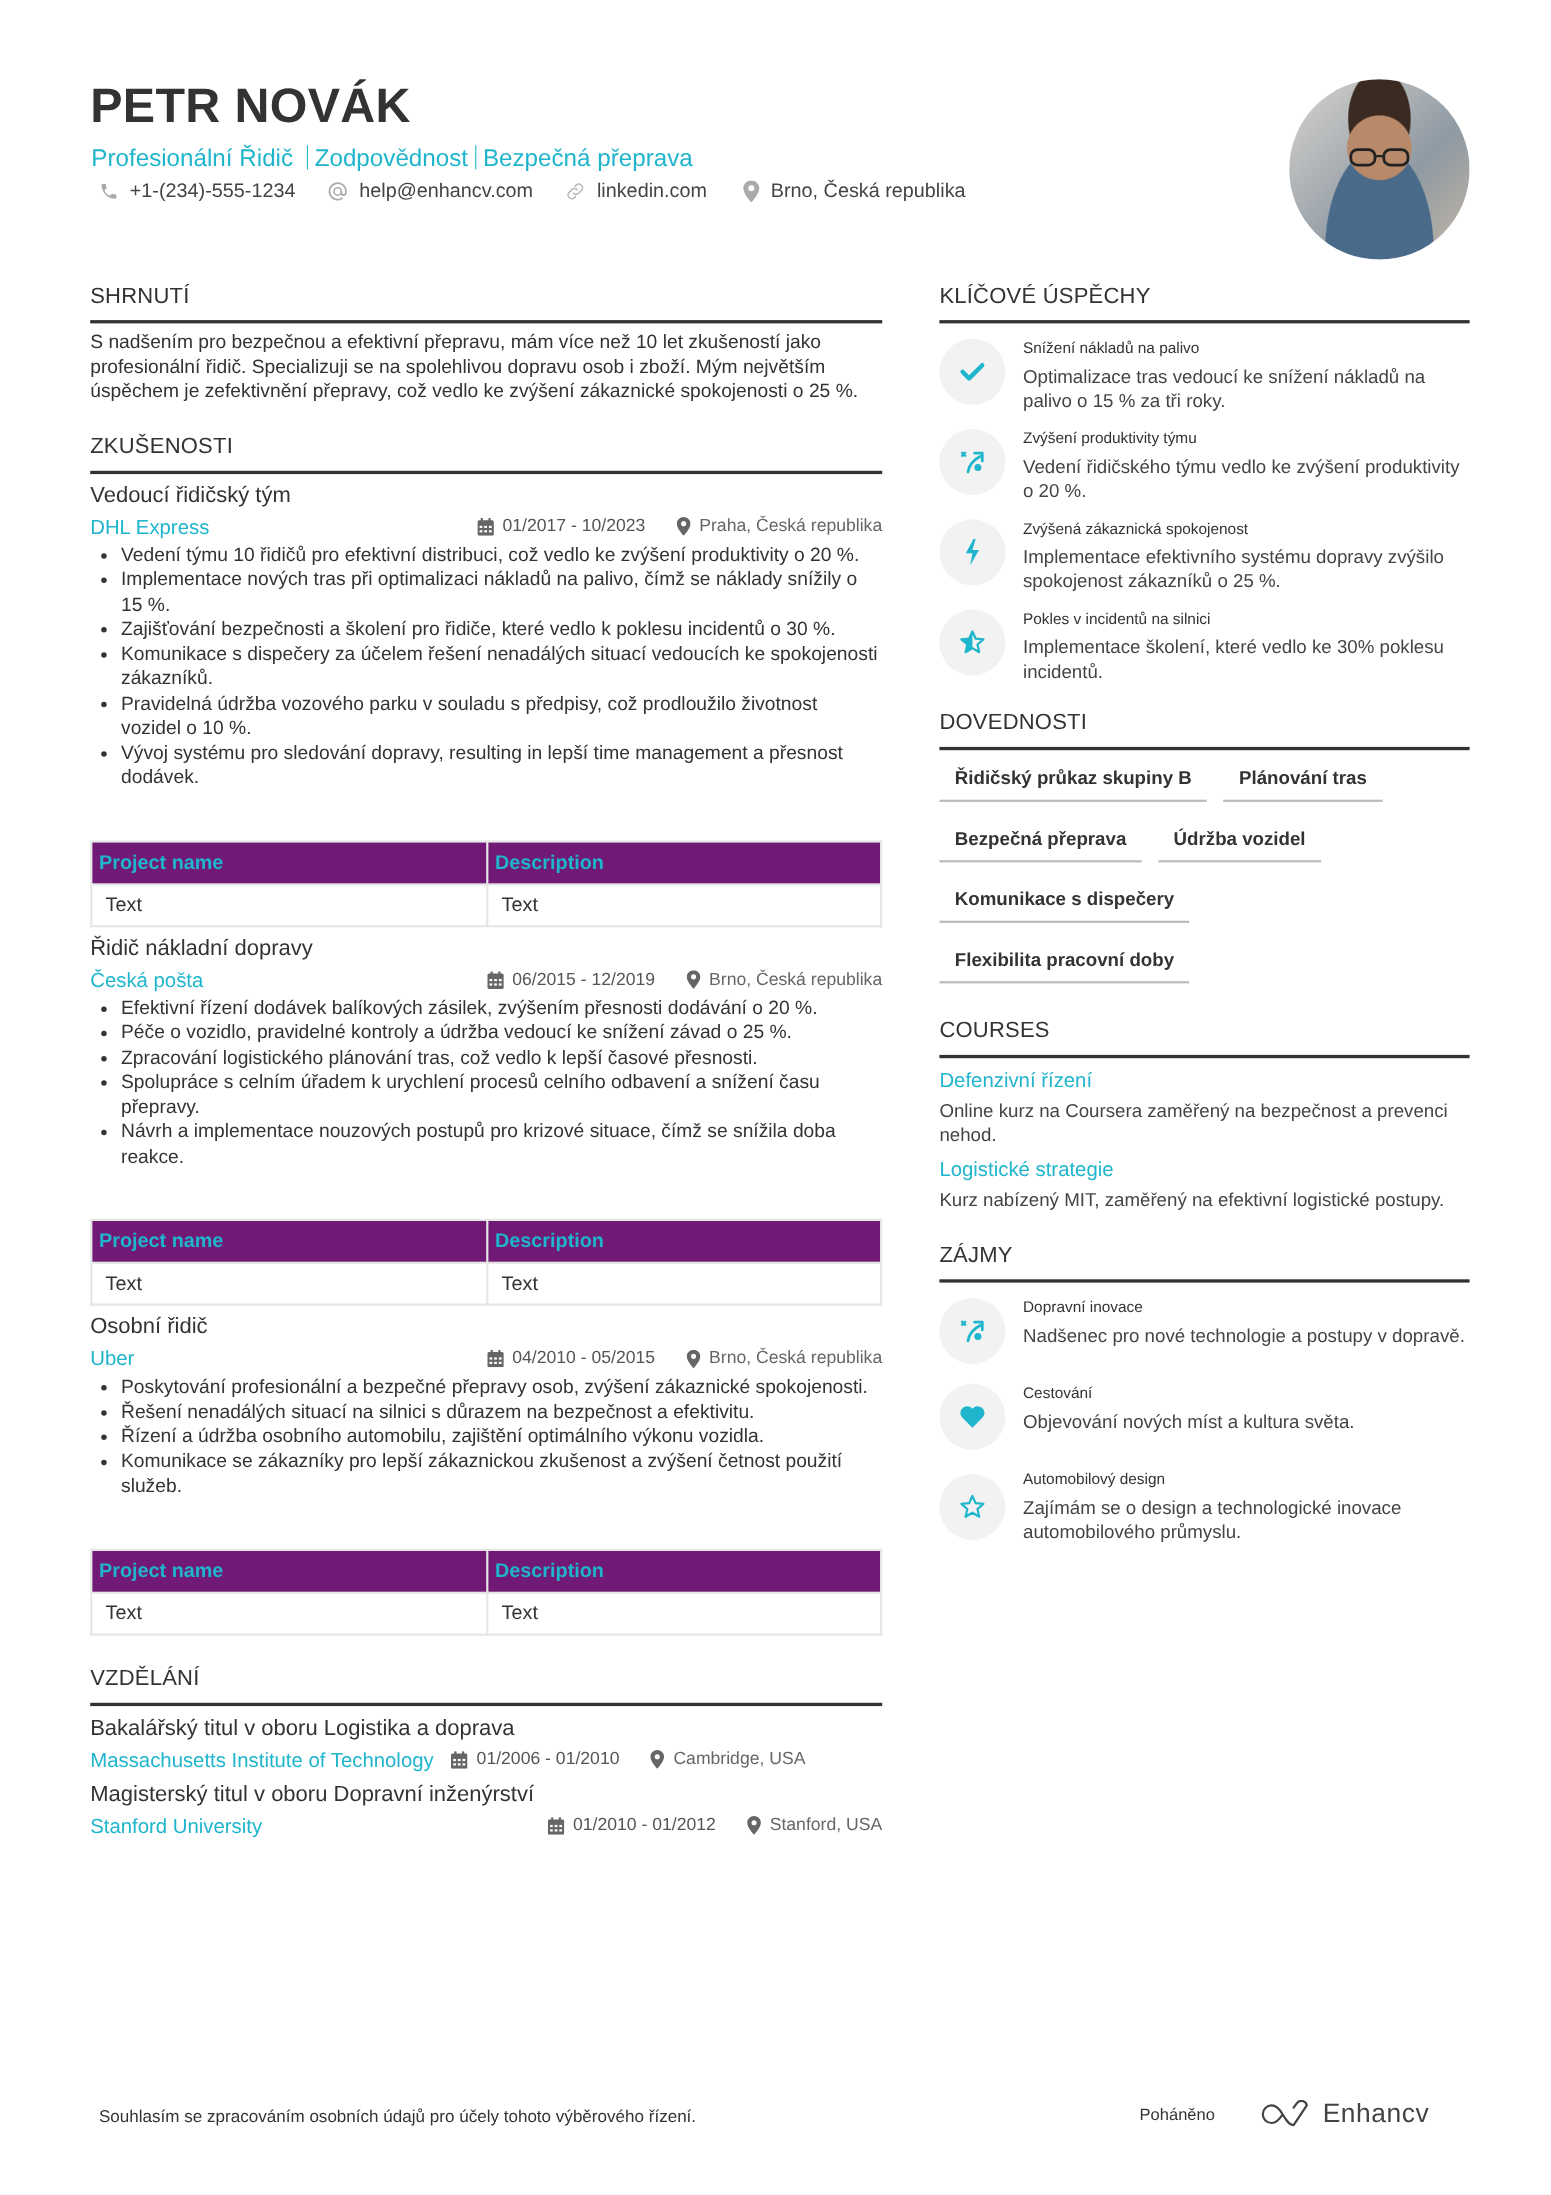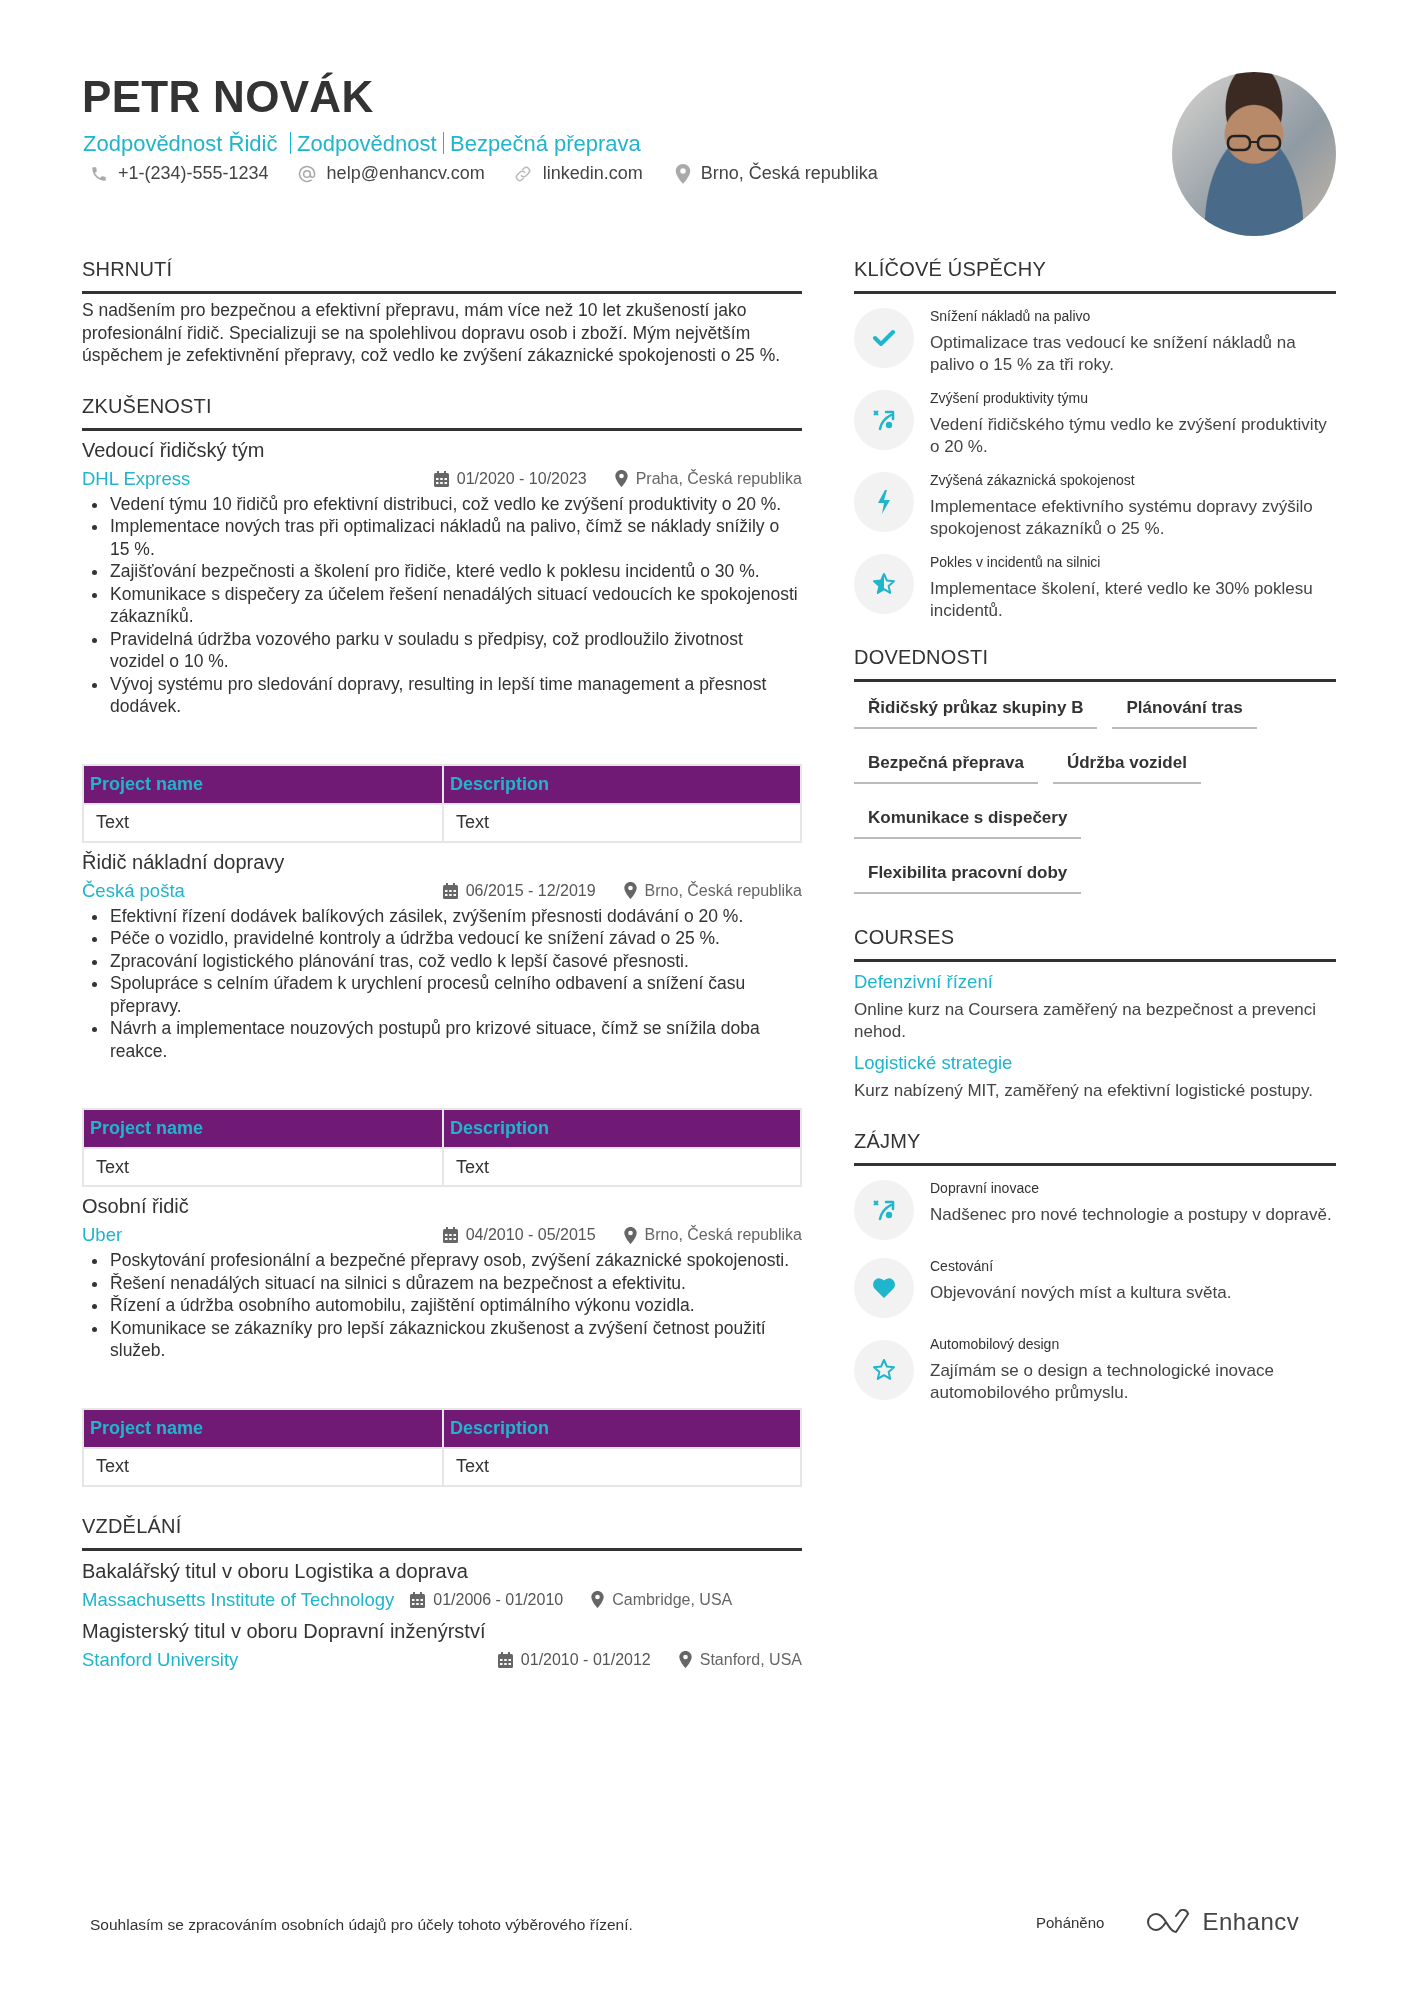--- a/index.html
+++ b/index.html
@@ -64,21 +64,21 @@
   .powered { font-size: 15px; color: #333; margin-right: 40px; }
   .brand { font-size: 24px; color: #444; margin-left: 10px; letter-spacing: 0.5px; font-weight: 300; }
 </style>
 </head>
 <body>
 
 <div class="page">
 
   <div class="name">PETR NOVÁK</div>
   <div class="tagline">
-    <span>Zodpovědnost Řidič</span>
+    <span>Profesionální Řidič</span>
     <span class="sep"></span><span>Zodpovědnost</span><span class="sep"></span><span>Bezpečná přeprava</span>
   </div>
   <div class="contacts">
     <div class="contact">
       <svg width="18" height="18" viewBox="0 0 24 24">
           <path fill="#aaa" d="M6.6 10.8c1.4 2.8 3.8 5.1 6.6 6.6l2.2-2.2c.3-.3.7-.4 1-.2 1.1.4 2.3.6 3.6.6.6 0 1 .4 1 1V20c0 .6-.4 1-1 1C10.6 21 3 13.4 3 4c0-.6.4-1 1-1h3.5c.6 0 1 .4 1 1 0 1.3.2 2.5.6 3.6.1.3 0 .7-.2 1L6.6 10.8z"></path>
         </svg>
       <span>+1-(234)-555-1234</span>
     </div>
     <div class="contact">
@@ -124,21 +124,21 @@
               <rect x="0" y="2" width="15" height="14" rx="1.5" fill="#666"></rect>
               <rect x="3" y="0" width="2" height="4" fill="#666"></rect>
               <rect x="10" y="0" width="2" height="4" fill="#666"></rect>
               <rect x="2" y="7" width="2.5" height="2" fill="#fff"></rect>
               <rect x="6.2" y="7" width="2.5" height="2" fill="#fff"></rect>
               <rect x="10.5" y="7" width="2.5" height="2" fill="#fff"></rect>
               <rect x="2" y="11" width="2.5" height="2" fill="#fff"></rect>
               <rect x="6.2" y="11" width="2.5" height="2" fill="#fff"></rect>
               <rect x="10.5" y="11" width="2.5" height="2" fill="#fff"></rect>
             </svg>
-          <span>01/2020 - 10/2023</span>
+          <span>01/2017 - 10/2023</span>
         </span>
         <span class="exp-loc">
           <svg width="13" height="17" viewBox="0 0 16 22">
               <path fill="#666" d="M8 0C3.6 0 0 3.5 0 7.8 0 13.5 8 22 8 22s8-8.5 8-14.2C16 3.5 12.4 0 8 0zm0 10.8a3 3 0 1 1 0-6 3 3 0 0 1 0 6z"></path>
             </svg>
           <span>Praha, Česká republika</span>
         </span>
       </div>
       <ul class="bullets">
         <li>Vedení týmu 10 řidičů pro efektivní distribuci, což vedlo ke zvýšení produktivity o 20 %.</li>

